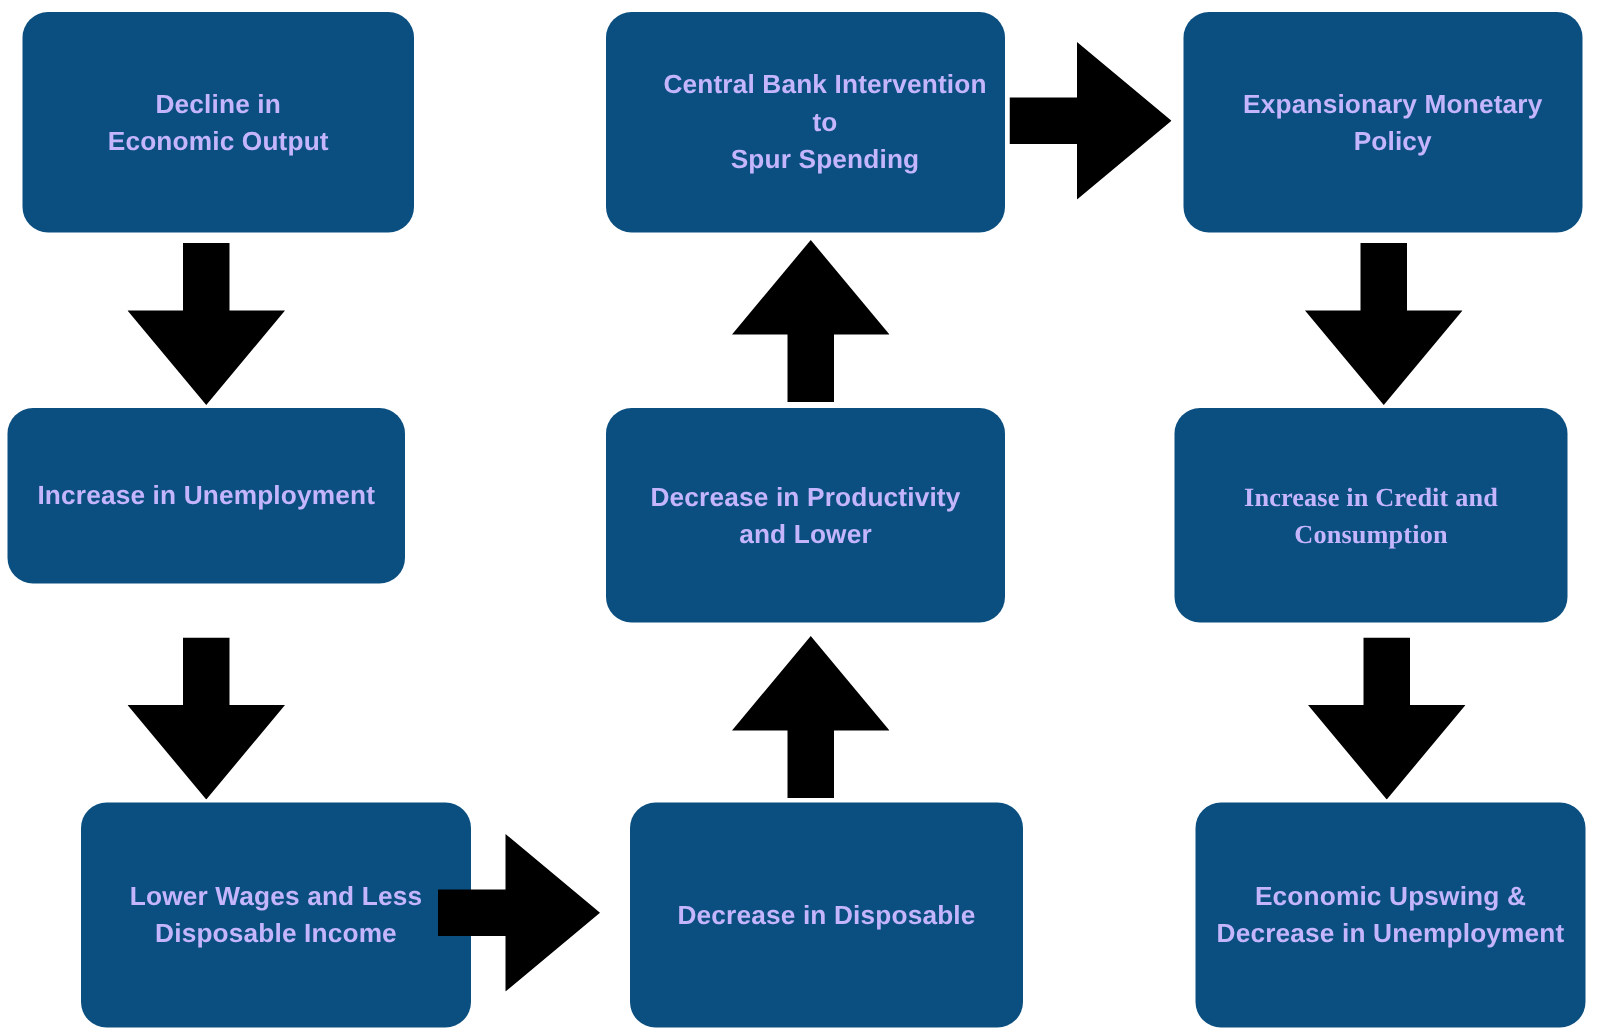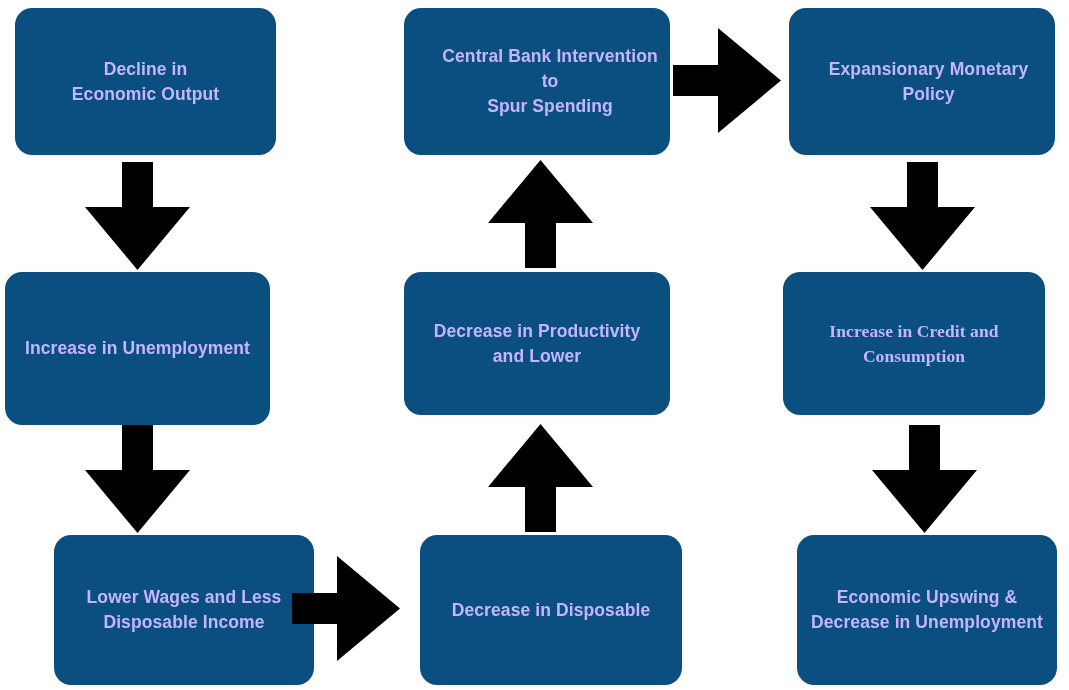--- a/index.html
+++ b/index.html
@@ -59,21 +59,21 @@
   <div class="node" style="left:404px; top:8px; width:266px; height:147px;padding-left:36px;">
     <span>Central Bank Intervention to
 Spur Spending</span>
   </div>
 
   <div class="node" style="left:789px; top:8px; width:266px; height:147px;padding-left:23px;">
     <span>Expansionary Monetary
 Policy</span>
   </div>
 
-  <div class="node" style="left:5px; top:272px; width:265px; height:153px;">
+  <div class="node" style="left:5px; top:272px; width:265px; height:117px;">
     <span>Increase in Unemployment</span>
   </div>
 
   <div class="node" style="left:404px; top:272px; width:266px; height:143px;">
     <span>Decrease in Productivity
 and Lower</span>
   </div>
 
   <div class="node" style="left:783px; top:272px; width:262px; height:143px;font-family:Liberation Serif, serif;">
     <span>Increase in Credit and

